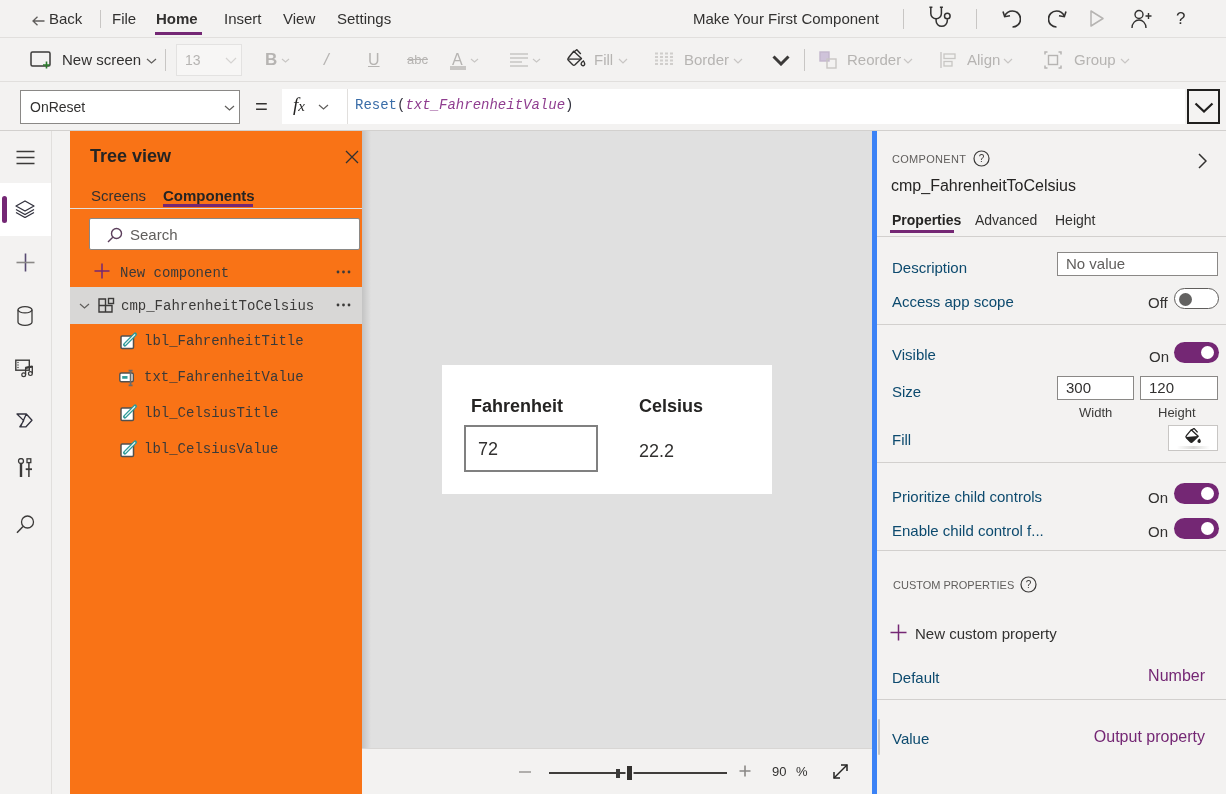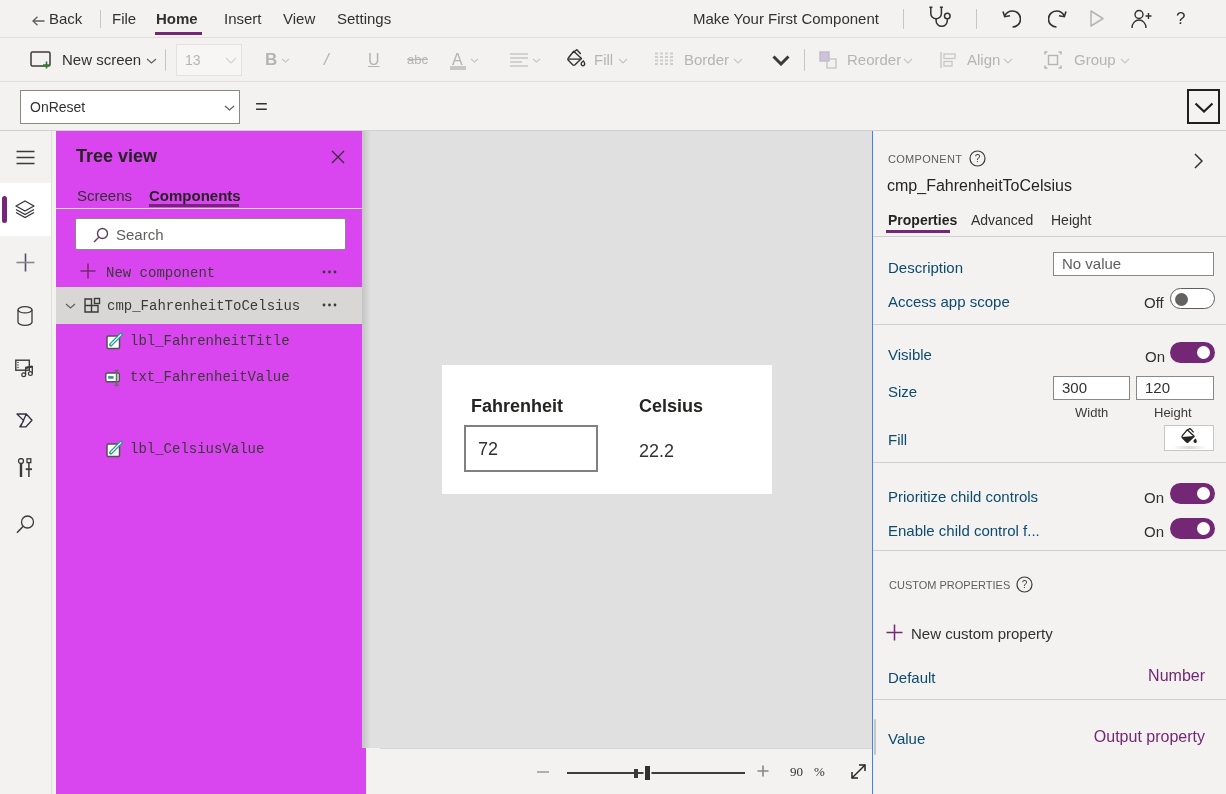--- a/index.html
+++ b/index.html
@@ -28,35 +28,35 @@
 #formula { position:absolute; left:73px; top:8px; font-family:"Liberation Mono", monospace; font-size:14px; }
 #fbtn { position:absolute; left:1187px; top:6px; width:33px; height:35px; background:#f4f3f2; border:2px solid #201f1e; }
 
 
 #rail { position:absolute; left:0; top:131px; width:52px; height:663px; background:#f3f2f1; border-right:1px solid #e1dfdd; }
 #railsel { position:absolute; left:0; top:52px; width:51px; height:53px; background:#fff; }
 #railbar { position:absolute; left:2px; top:65px; width:5px; height:27px; background:#742774; border-radius:3px; }
 .ricon { position:absolute; left:16px; }
 
 
-#tree { position:absolute; left:56px; top:131px; width:310px; height:663px; background:#d946ef; }
+#tree { position:absolute; left:70px; top:131px; width:310px; height:663px; background:#f97316; }
 #tree .row { position:absolute; left:0; width:309px; height:36px;font-family:Liberation Mono, monospace; }
 #treetitle { position:absolute; left:20px; top:15px; font-size:18px; font-weight:700; color:#252423; }
 .tab { position:absolute; top:56px; font-size:15px; color:#323130; }
 #searchbox { position:absolute; left:19px; top:87px; width:271px; height:32px; background:#fff; border:1px solid #8a8886; border-radius:2px; }
 .tname { font-size:14px; color:#3b3a39; }
 
 
 #canvas { position:absolute; left:362px; top:131px; width:510px; height:617px; background:#e0e0e0; }
 #canvshadow { position:absolute; left:0; top:0; width:9px; height:617px; background:linear-gradient(90deg, rgba(0,0,0,0.13), rgba(0,0,0,0)); }
 #card { position:absolute; left:80px; top:234px; width:330px; height:129px; background:#fff; }
-#zoombar { position:absolute; left:380px; top:748px; width:510px; height:46px; background:#f3f2f1; border-top:1px solid #d8d6d4;font-family:Liberation Serif, serif; }
-
-
-#props { position:absolute; left:872px; top:131px; width:354px; height:663px; background:#f3f2f1; border-left:1px solid #3b82f6; }
+#zoombar { position:absolute; left:362px; top:748px; width:510px; height:46px; background:#f3f2f1; border-top:1px solid #d8d6d4; }
+
+
+#props { position:absolute; left:872px; top:131px; width:354px; height:663px; background:#f3f2f1; border-left:5px solid #3b82f6; }
 #props .plbl { position:absolute; left:15px; font-size:15px; color:#0c4a6e; }
 .pinput { position:absolute; background:#fff; border:1px solid #8a8886; font-size:15px; color:#323130; }
 .hsep { position:absolute; left:0; width:354px; height:1px; background:#d2d0ce; }
 .toggle { position:absolute; width:45px; height:21px; border-radius:10.5px; }
 .toggle.on { background:#742774; }
 .toggle.on .knob { position:absolute; right:5px; top:4px; width:13px; height:13px; border-radius:50%; background:#fff; }
 .toggle.off { background:#fff; border:1px solid #605e5c; }
 .toggle.off .knob { position:absolute; left:4px; top:3.5px; width:13px; height:13px; border-radius:50%; background:#636261; }
 .onoff { position:absolute; font-size:15px; color:#323130; }
 .plink { position:absolute; font-size:16px; color:#742774; }
@@ -183,20 +183,29 @@
         <path d="M1 1 L5 5 L9 1" stroke="#c8c6c4" stroke-width="1.2" fill="none"></path>
       </svg>
   </div>
   <div id="fbar">
     <div id="propsel">OnReset
       <svg class="abs" style="left:203px;top:14px" width="11" height="6" viewBox="0 0 11 6">
           <path d="M1 1 L5.5 5 L10 1" stroke="#605e5c" stroke-width="1.2" fill="none"></path>
         </svg>
     </div>
     <div class="abs" style="left:255px;top:11px;font-size:22px;color:#323130">=</div>
+    <div id="fxwhite">
+      <div id="fxchip">
+        <div class="abs" style="left:11px;top:5px;font-size:19px;font-style:italic;font-family:'Liberation Serif', serif;color:#252423">f<span style="font-size:15px">x</span></div>
+        <svg class="abs" style="left:36px;top:15px" width="11" height="6" viewBox="0 0 11 6">
+            <path d="M1 1 L5.5 5 L10 1" stroke="#605e5c" stroke-width="1.2" fill="none"></path>
+          </svg>
+      </div>
+      <div id="formula"><span style="color:#3a6da8">Reset</span><span style="color:#33333f">(</span><span style="color:#8f3d8f;font-style:italic">txt_FahrenheitValue</span><span style="color:#33333f">)</span></div>
+    </div>
     <div id="fbtn">
       <svg class="abs" style="left:5px;top:11px" width="20" height="11" viewBox="0 0 20 11">
           <path d="M1.5 1.5 L10 9.5 L18.5 1.5" stroke="#201f1e" stroke-width="2.2" fill="none"></path>
         </svg>
     </div>
   </div>
   <div id="rail">
     <svg class="ricon" style="top:19px" width="19" height="15" viewBox="0 0 19 15">
         <path d="M0.5 1.5 h18 M0.5 7.5 h18 M0.5 13.5 h18" stroke="#3b3a39" stroke-width="1.7"></path>
       </svg>
@@ -289,20 +298,28 @@
       <div class="abs tname" style="left:74px;top:9px">lbl_FahrenheitTitle</div>
     </div>
     <div class="row" style="top:229px">
       <svg class="abs" style="left:49px;top:8px" width="19" height="20" viewBox="0 0 19 20">
           <rect x="0.8" y="5" width="13.5" height="8.8" rx="1.5" stroke="#515150" stroke-width="1.4" fill="#fff"></rect>
           <path d="M3.2 9.4 h5.3" stroke="#2e9b98" stroke-width="2.7"></path>
           <path d="M11.6 3.2 v13.6" stroke="#6b6a69" stroke-width="1.7"></path>
           <path d="M9.6 2.6 h4 M9.6 17.4 h4" stroke="#6b6a69" stroke-width="1.7"></path>
         </svg>
       <div class="abs tname" style="left:74px;top:9px">txt_FahrenheitValue</div>
+    </div>
+    <div class="row" style="top:265px">
+      <svg class="abs" style="left:50px;top:7px" width="18" height="19" viewBox="0 0 18 19">
+          <rect x="1" y="5" width="12.5" height="12.5" rx="1.2" stroke="#515150" stroke-width="1.5" fill="#fff"></rect>
+          <path d="M4.8 13.8 L15.2 3.2" stroke="#2e9b98" stroke-width="3.6" stroke-linecap="round"></path>
+          <path d="M4.9 13.7 L15.1 3.3" stroke="#fff" stroke-width="1.1"></path>
+        </svg>
+      <div class="abs tname" style="left:74px;top:9px">lbl_CelsiusTitle</div>
     </div>
     <div class="row" style="top:301px">
       <svg class="abs" style="left:50px;top:7px" width="18" height="19" viewBox="0 0 18 19">
           <rect x="1" y="5" width="12.5" height="12.5" rx="1.2" stroke="#515150" stroke-width="1.5" fill="#fff"></rect>
           <path d="M4.8 13.8 L15.2 3.2" stroke="#2e9b98" stroke-width="3.6" stroke-linecap="round"></path>
           <path d="M4.9 13.7 L15.1 3.3" stroke="#fff" stroke-width="1.1"></path>
         </svg>
       <div class="abs tname" style="left:74px;top:9px">lbl_CelsiusValue</div>
     </div>
   </div>

